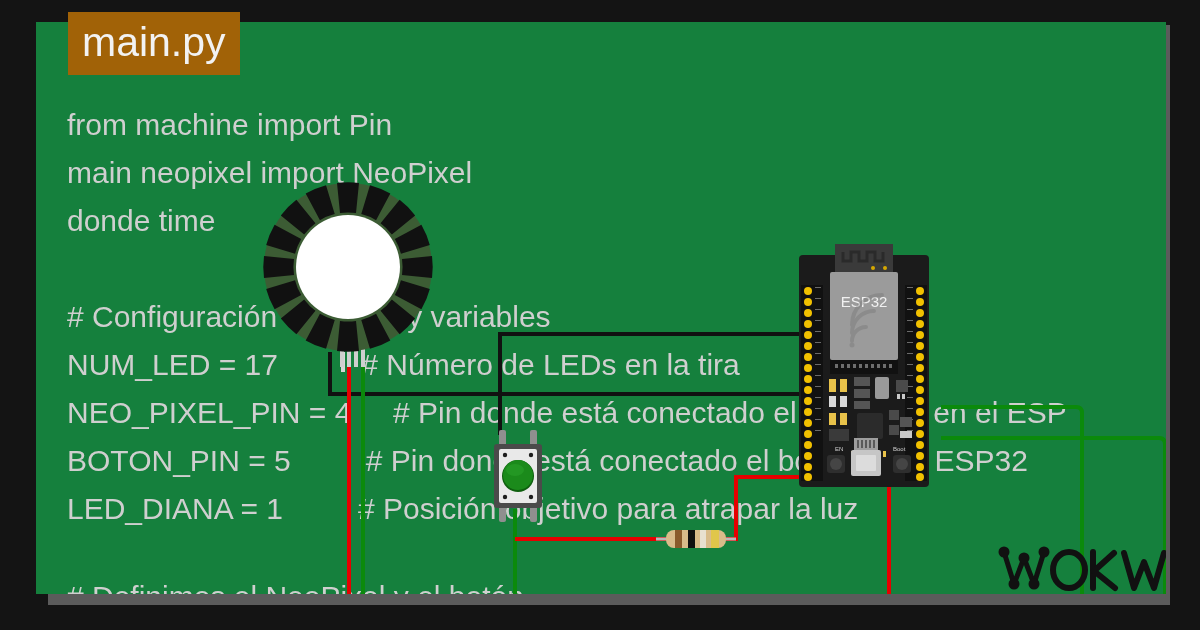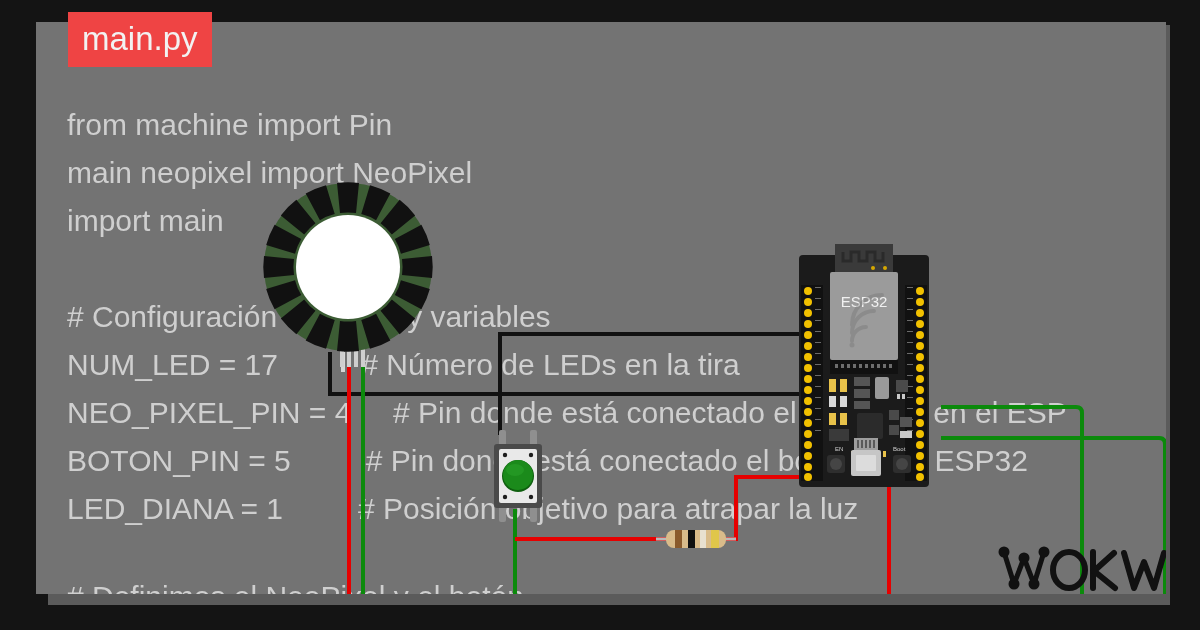--- a/index.html
+++ b/index.html
@@ -21,30 +21,30 @@
   
   .frame-shadow {
     position: absolute; left: 48px; top: 25px;
     width: 1122px; height: 580px;
     background: #5b5b5b;
   }
   
   .canvas {
     position: absolute; left: 36px; top: 22px;
     width: 1130px; height: 572px;
-    background: #737373;
+    background: #15803d;
     overflow: hidden;
   }
 
   
   .file-tab {
     position: absolute; left: 68px; top: 12px;
-    background: #ef4444;
+    background: #a16207;
     color: #f2f2f2;
-    font-size: 33px;
+    font-size: 41px;
     line-height: 1;
     padding: 10px 14px 12px 14px;
     letter-spacing: 0px;
     z-index: 40;
     font-family: "Liberation Sans", sans-serif;
   }
 
   
   .code-layer {
     position: absolute; left: 0; top: 0; width: 1130px; height: 572px;
@@ -81,21 +81,21 @@
 
   <div class="header-strip"></div>
 
   <div class="frame-shadow"></div>
 
   <div class="canvas">
 
     <div class="code-layer">
       <div class="code-line" style="left:31px; top:88px;">from machine import Pin</div>
       <div class="code-line" style="left:31px; top:136px;">main neopixel import NeoPixel</div>
-      <div class="code-line" style="left:31px; top:184px;">import main</div>
+      <div class="code-line" style="left:31px; top:184px;">donde time</div>
       <div class="code-line" style="left:31px; top:280px;"># Configuración de pines y variables</div>
       <div class="code-line" style="left:31px; top:328px;">NUM_LED = 17          # Número de LEDs en la tira</div>
       <div class="code-line" style="left:31px; top:376px;">NEO_PIXEL_PIN = 4     # Pin donde está conectado el NeoPixel en el ESP</div>
       <div class="code-line" style="left:31px; top:424px;">BOTON_PIN = 5         # Pin donde está conectado el botón en el ESP32</div>
       <div class="code-line" style="left:31px; top:472px;">LED_DIANA = 1         # Posición objetivo para atrapar la luz</div>
       <div class="code-line" style="left:31px; top:560px;"># Definimos el NeoPixel y el botón</div>
     </div>
 
     <div class="circuit-layer">
       <svg width="1130" height="572" viewBox="0 0 1130 572" xmlns="http://www.w3.org/2000/svg">

